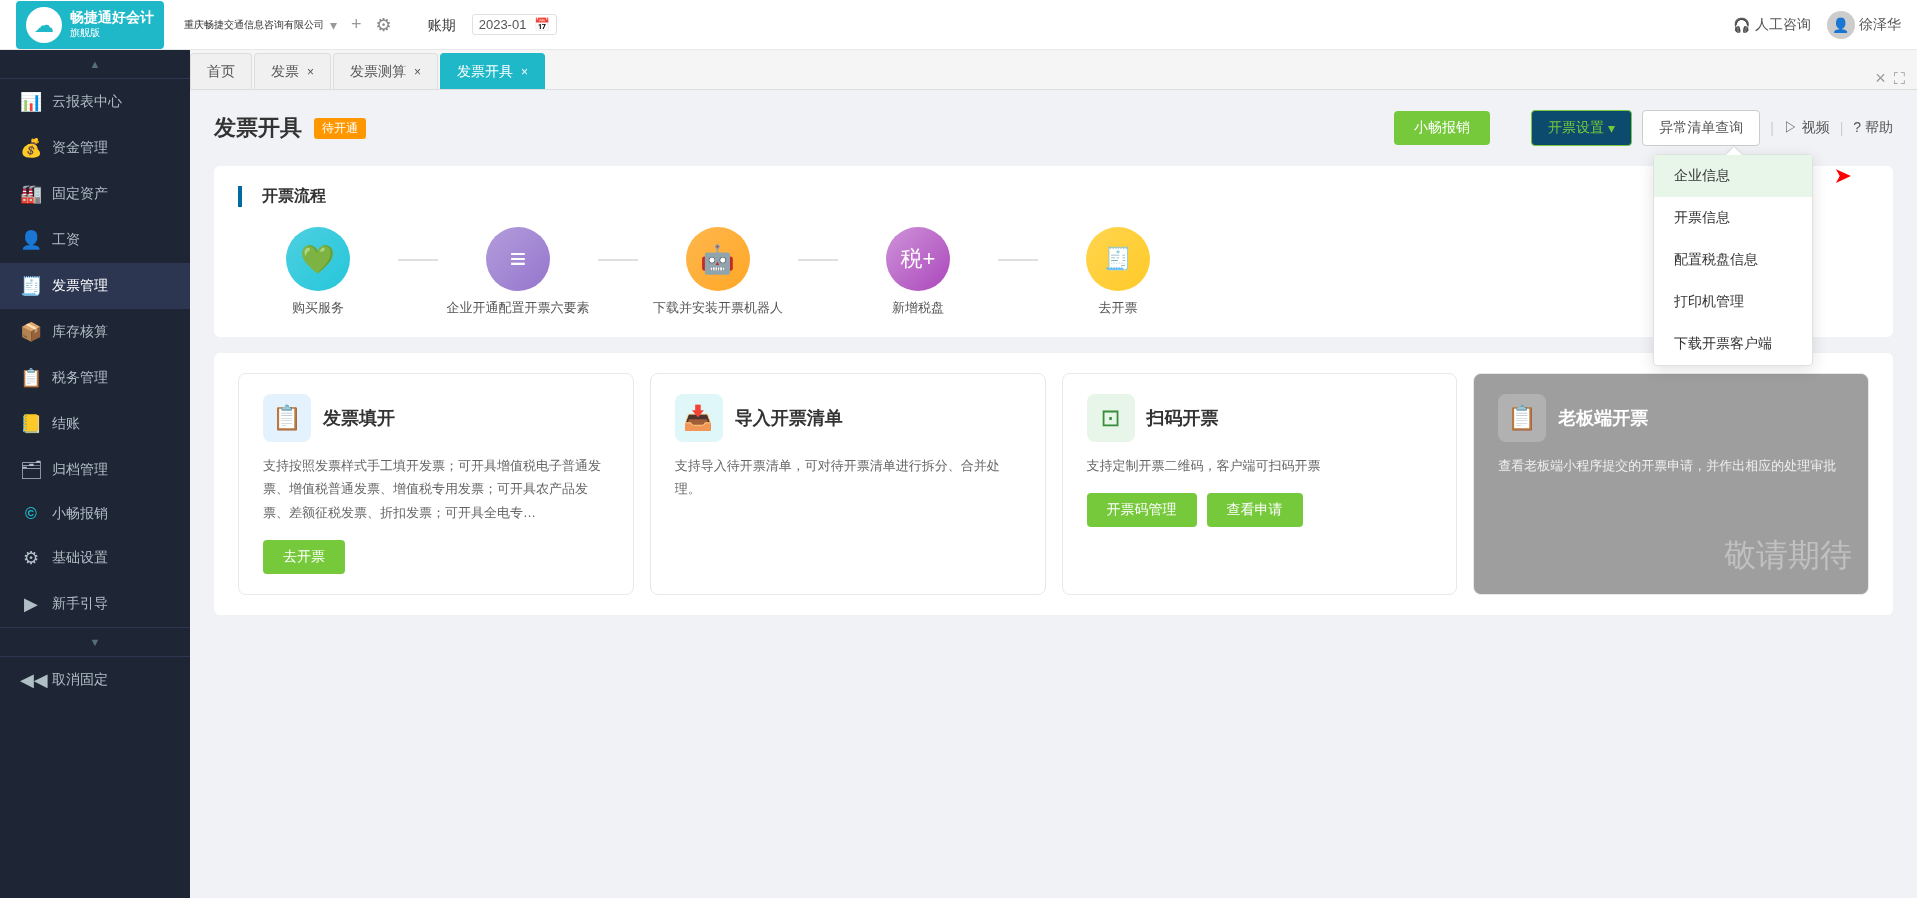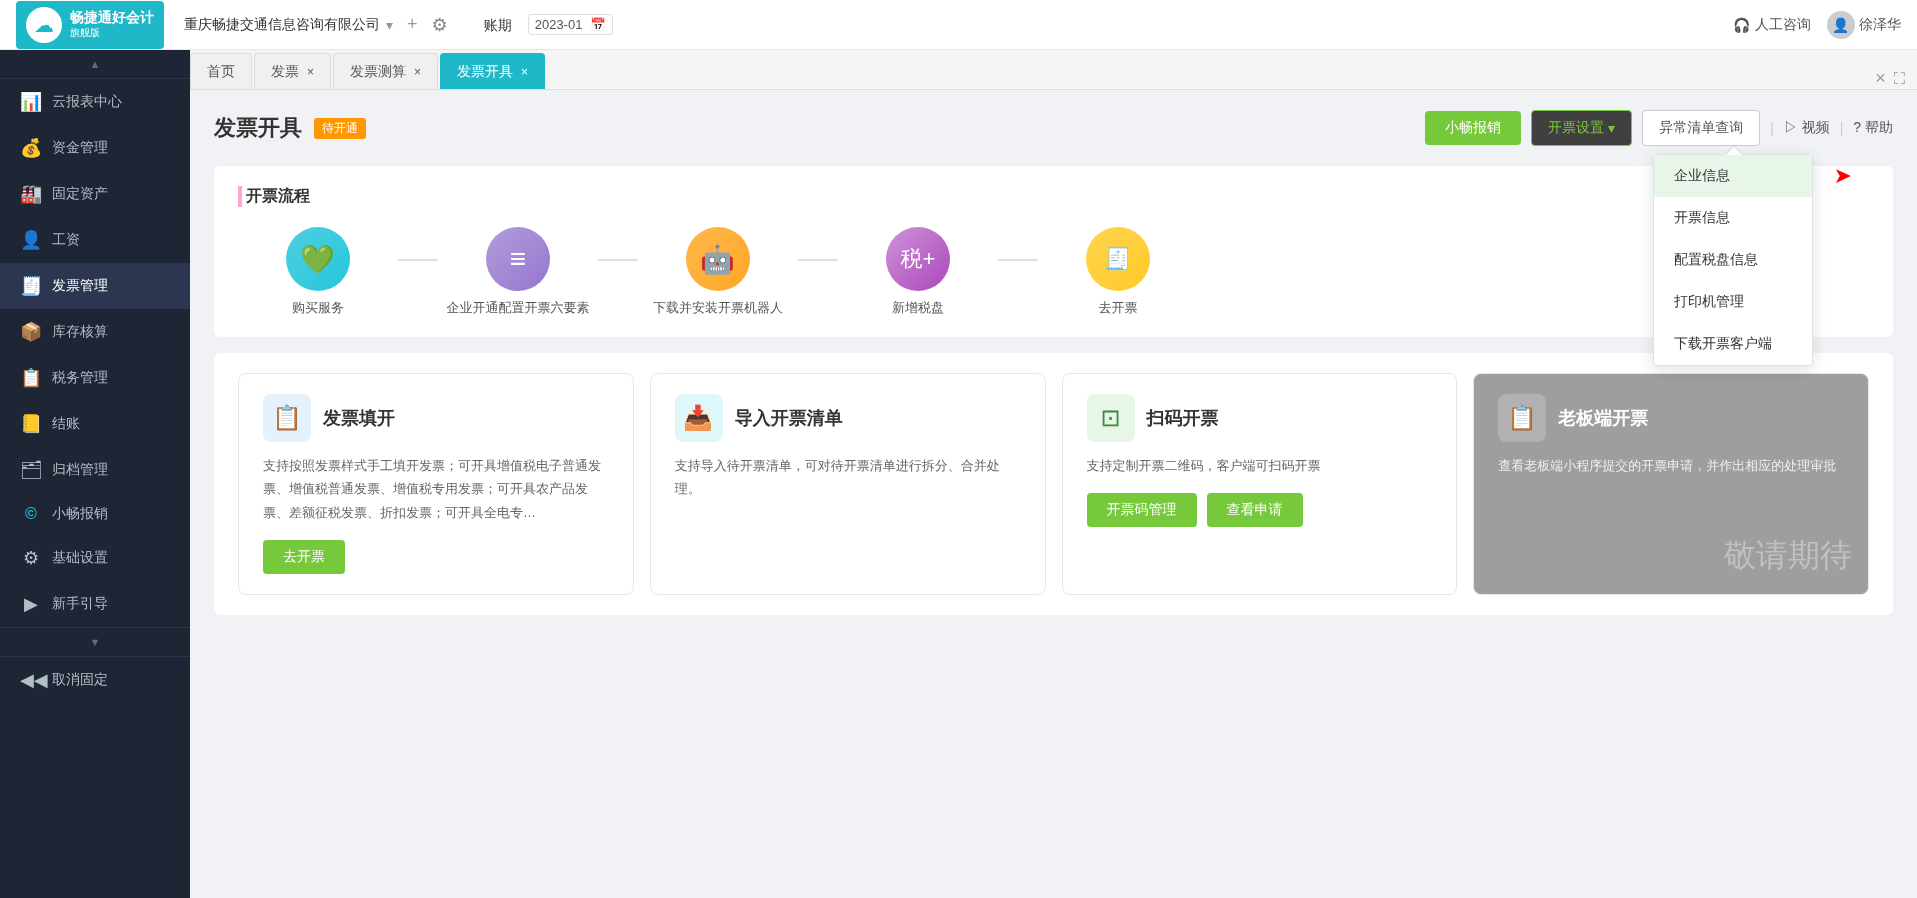--- a/index.html
+++ b/index.html
@@ -11,21 +11,21 @@
     .main-area { display: flex; flex: 1; overflow: hidden; }
     .sidebar { width: 190px; background: #1e2535; display: flex; flex-direction: column; overflow-y: auto; }
     .content-area { flex: 1; display: flex; flex-direction: column; overflow: hidden; background: #f0f2f5; }
 
     
     .top-bar-left { display: flex; align-items: center; gap: 10px; }
     .logo-area { display: flex; align-items: center; gap: 8px; background: #1fb8c9; padding: 6px 10px; border-radius: 4px; margin-right: 10px; }
     .logo-text { color: #fff; font-size: 14px; font-weight: bold; line-height: 1.2; }
     .logo-sub { color: #fff; font-size: 10px; }
     .company-selector { display: flex; align-items: center; gap: 6px; font-size: 14px; color: #333; cursor: pointer; }
-    .company-name { font-size: 14px; color: #333; }
+    .company-name { font-size: 10px; color: #333; }
     .period-info { display: flex; align-items: flex-end; gap: 16px; font-size: 14px; color: #333; margin-left: 26px; }
     .top-bar-right { display: flex; align-items: center; gap: 16px; color: #555; font-size: 14px; }
     .top-bar-icon-btn { display: flex; align-items: center; gap: 4px; cursor: pointer; color: #555; }
 
     
     .tab-bar { height: 40px; background: #f5f5f5; display: flex; align-items: flex-end; padding: 0 0 0 0; border-bottom: 1px solid #ddd; }
     .tab { height: 36px; padding: 0 16px; display: flex; align-items: center; gap: 8px; cursor: pointer; font-size: 14px; color: #555; border: 1px solid #ddd; border-bottom: none; background: #f0f0f0; margin-right: 2px; border-radius: 4px 4px 0 0; }
     .tab.active { background: #1fb8c9; color: #fff; border-color: #1fb8c9; }
     .tab.plain { background: #f0f0f0; border-color: #ddd; color: #555; }
     .tab-close { font-size: 12px; cursor: pointer; }
@@ -35,26 +35,26 @@
     .sidebar-item .icon { font-size: 18px; width: 22px; text-align: center; }
 
     
     .page-content { flex: 1; padding: 20px 24px; overflow-y: auto; position: relative; }
     .page-header { display: flex; align-items: center; justify-content: space-between; margin-bottom: 20px; }
     .page-title-area { display: flex; align-items: center; gap: 12px; }
     .page-title { font-size: 22px; font-weight: bold; color: #333; }
     .status-badge { background: #ff9800; color: #fff; font-size: 12px; padding: 2px 8px; border-radius: 3px; }
     .page-actions { display: flex; align-items: center; gap: 10px; position: relative; }
     .btn-primary { background: #76c93b; color: #fff; border: none; padding: 8px 20px; border-radius: 4px; cursor: pointer; font-size: 14px; }
-    .btn-outline { background: #404040; color: #76c93b; border: 1.5px solid #76c93b; padding: 8px 16px; border-radius: 4px; cursor: pointer; font-size: 14px; display: flex; align-items: center; gap: 4px; }
+    .btn-outline { background: #0c4a6e; color: #76c93b; border: 1.5px solid #76c93b; padding: 8px 16px; border-radius: 4px; cursor: pointer; font-size: 14px; display: flex; align-items: center; gap: 4px; margin-left: 31px; }
     .btn-outline-gray { background: #fff; color: #555; border: 1.5px solid #ccc; padding: 8px 16px; border-radius: 4px; cursor: pointer; font-size: 14px; }
 
     
     .section { background: #fff; border-radius: 6px; padding: 20px 24px; margin-bottom: 16px; }
-    .section-title { font-size: 16px; font-weight: bold; color: #333; margin-bottom: 20px; border-left: 4px solid #f9a8d4; padding-left: 4px; }
+    .section-title { font-size: 16px; font-weight: bold; color: #333; margin-bottom: 20px; border-left: 4px solid #0369a1; padding-left: 20px; }
 
     
     .flow-steps { display: flex; align-items: center; gap: 0; }
     .flow-step { display: flex; flex-direction: column; align-items: center; gap: 8px; width: 160px; }
     .flow-step-icon { width: 64px; height: 64px; border-radius: 50%; display: flex; align-items: center; justify-content: center; font-size: 28px; }
     .flow-step-icon.teal { background: linear-gradient(135deg, #4dd0e1, #26c6da); }
     .flow-step-icon.purple { background: linear-gradient(135deg, #b39ddb, #9575cd); }
     .flow-step-icon.orange { background: linear-gradient(135deg, #ffb74d, #ffa726); }
     .flow-step-icon.violet { background: linear-gradient(135deg, #ce93d8, #ab47bc); }
     .flow-step-icon.gold { background: linear-gradient(135deg, #ffd54f, #ffca28); }

